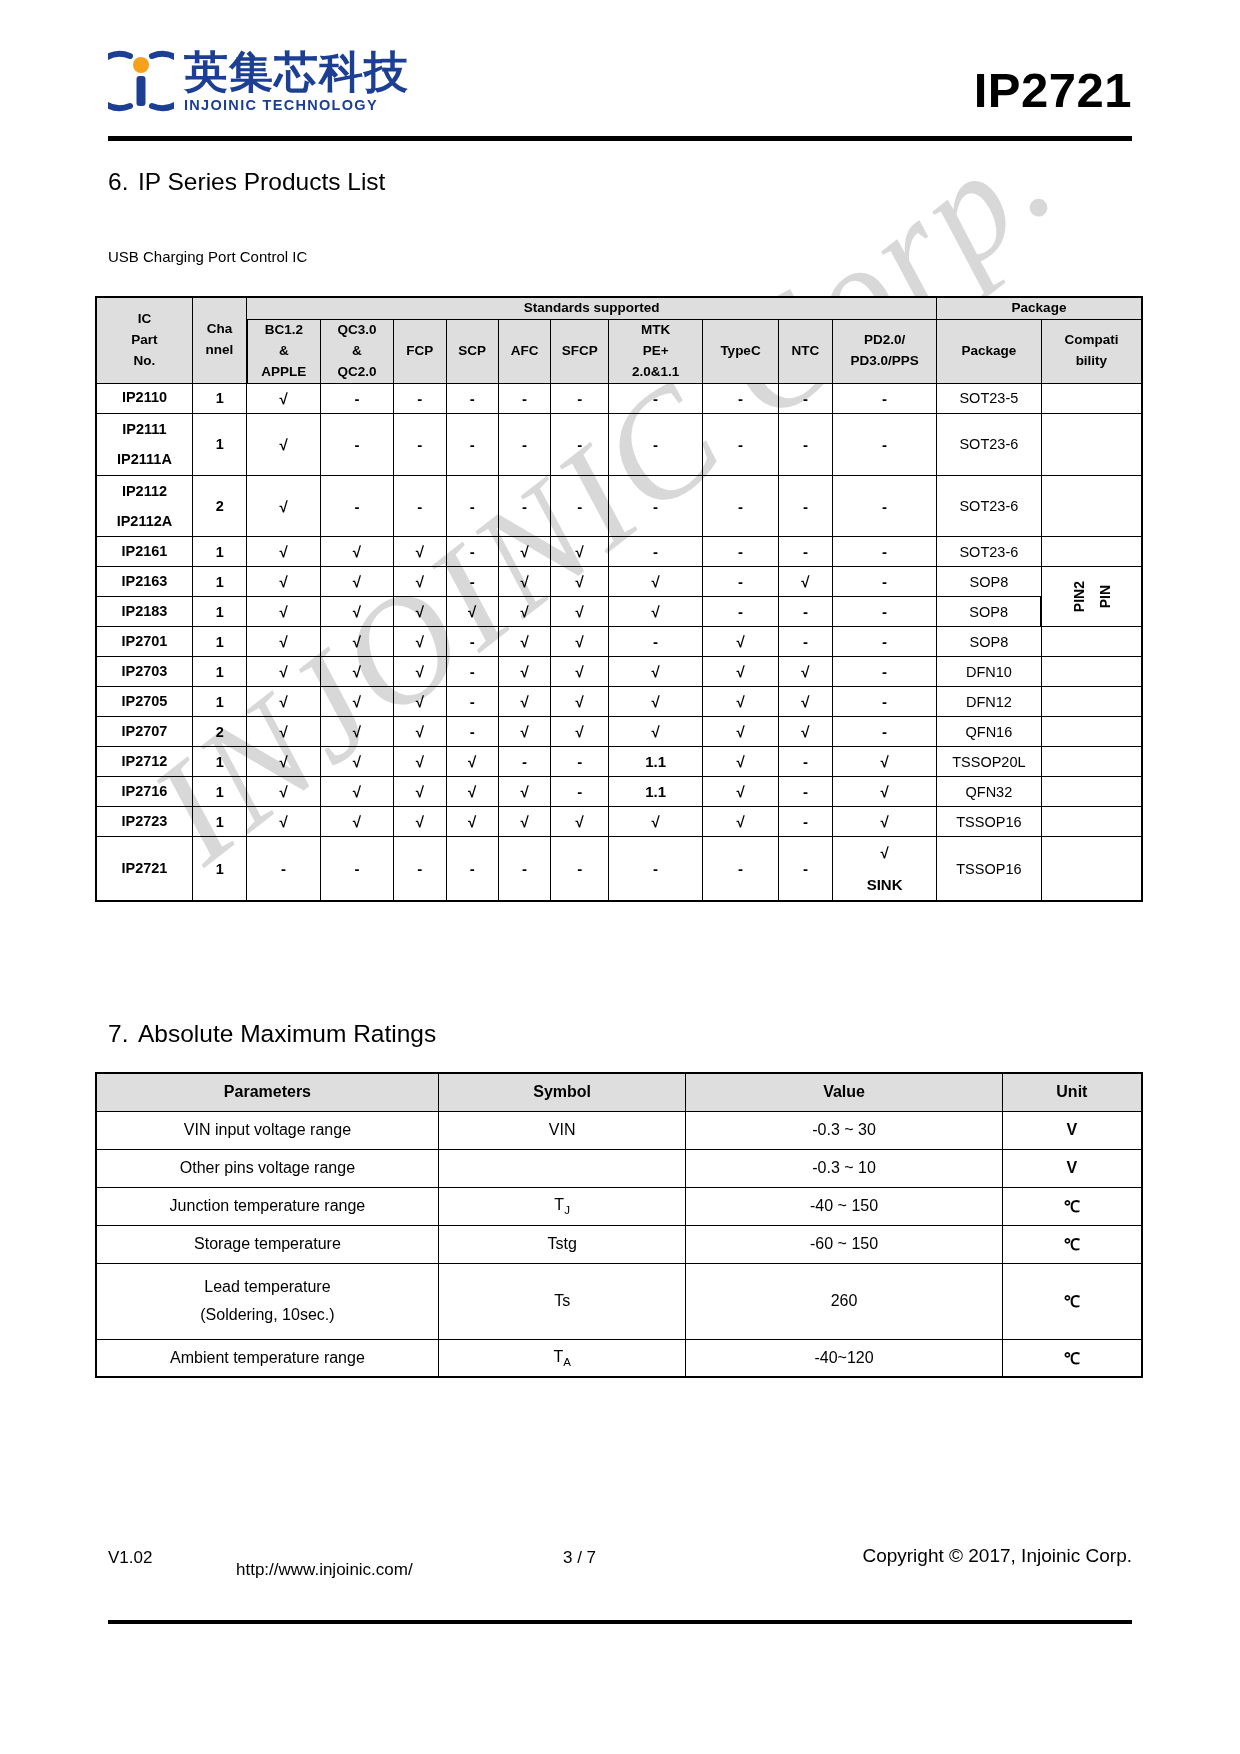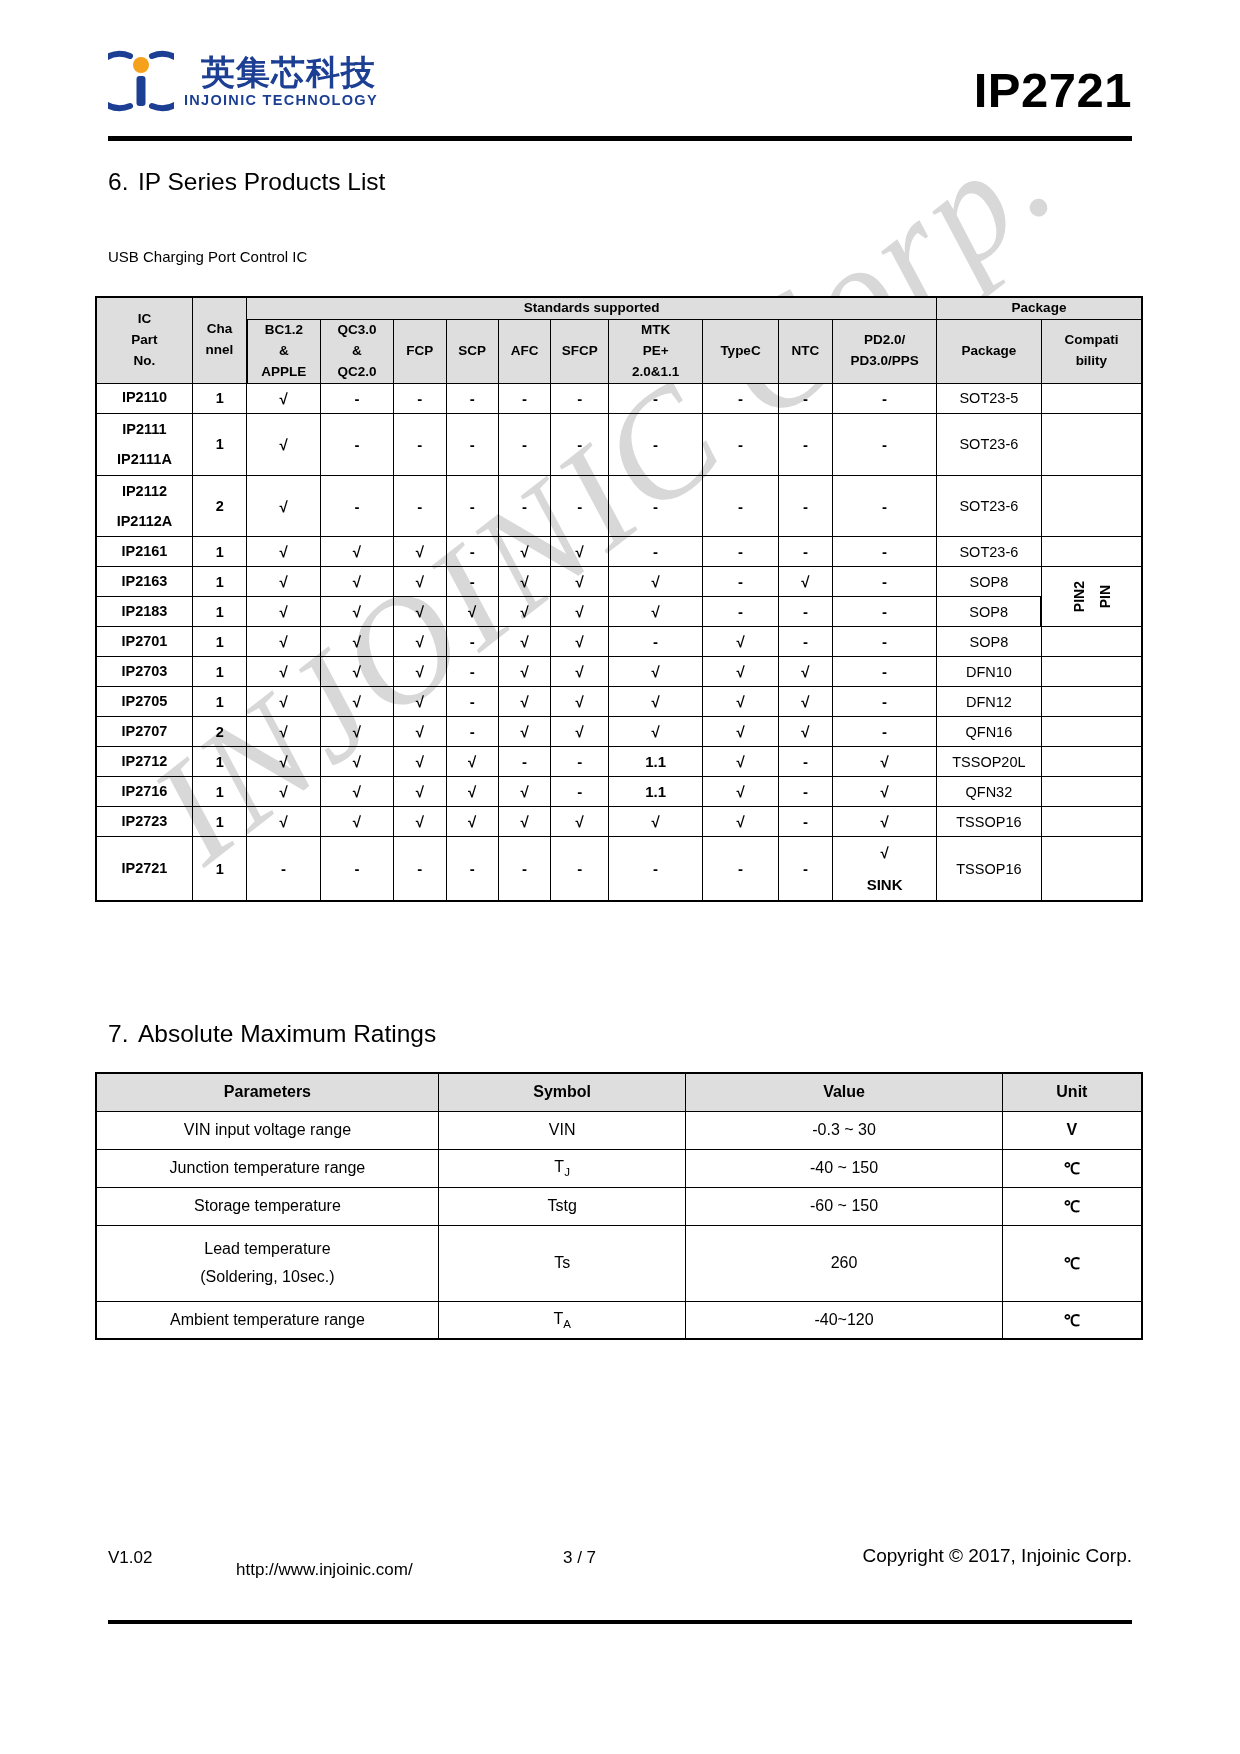--- a/index.html
+++ b/index.html
@@ -47,23 +47,22 @@
     z-index: 2;
   }
   .logo-wrap {
     position: absolute; left: 0; top: 4px;
     display: flex; align-items: center; gap: 10px;
   }
   .logo-mark { width: 66px; height: 66px; position: relative; }
   .logo-text { display: flex; flex-direction: column; line-height: 1; }
   .logo-cn {
     font-family: "DejaVu Sans", sans-serif;
-    font-size: 34px; font-weight: bold; color: #1c3f94;
+    font-size: 44px; font-weight: bold; color: #1c3f94;
     letter-spacing: 1px;
-    margin-left: 17px;
   }
   .logo-en {
     font-family: "Liberation Sans", sans-serif;
     font-size: 14.5px; font-weight: bold; color: #1c3f94;
     letter-spacing: 1.3px; margin-top: 4px;
   }
   .doc-title {
     position: absolute; right: 0; top: 18px;
     font-size: 49px; font-weight: bold;
     letter-spacing: 0.5px;
@@ -567,20 +566,26 @@
       </tr>
     </thead>
     <tbody id="ratings-body">
         <tr>
           <td>VIN input voltage range</td>
           <td>VIN</td>
           <td>-0.3 ~ 30</td>
           <td class="unit">V</td>
         </tr>
         <tr>
+          <td>Other pins voltage range</td>
+          <td></td>
+          <td>-0.3 ~ 10</td>
+          <td class="unit">V</td>
+        </tr>
+        <tr>
           <td>Junction temperature range</td>
           <td>T<span class="sub">J</span></td>
           <td>-40 ~ 150</td>
           <td class="unit">℃</td>
         </tr>
         <tr>
           <td>Storage temperature</td>
           <td>Tstg</td>
           <td>-60 ~ 150</td>
           <td class="unit">℃</td>

